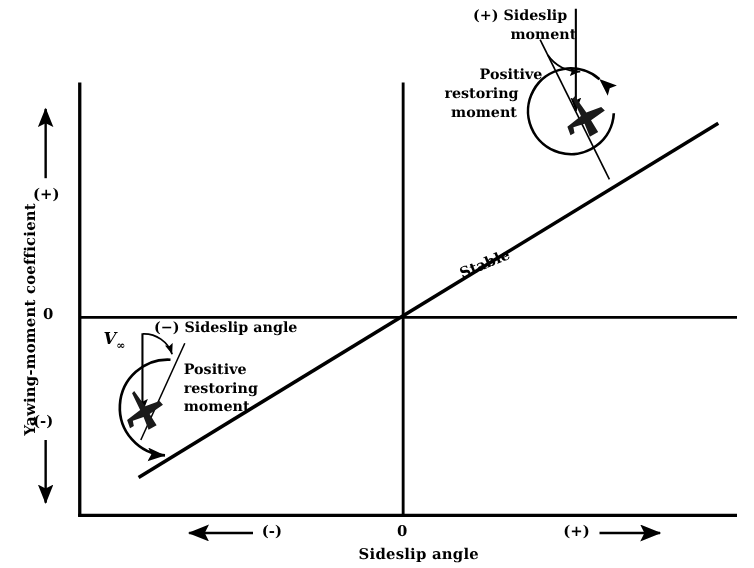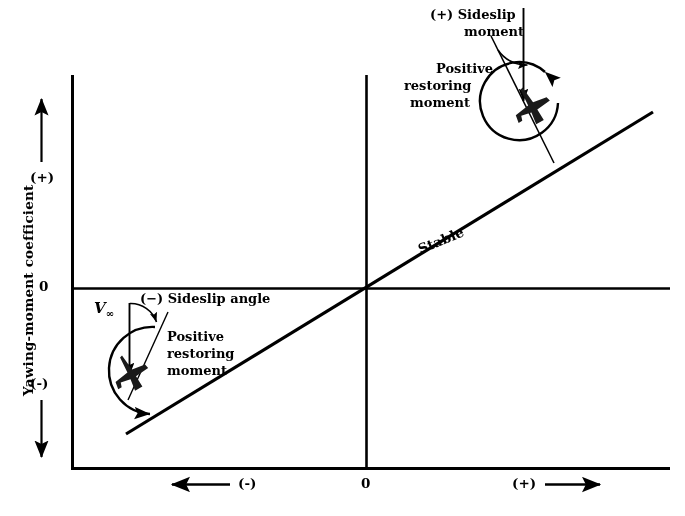--- a/index.html
+++ b/index.html
@@ -150,20 +150,21 @@
   <div class="lbl axis-name" id="ylabel" style="left:21px; top:396px;">Yawing-moment coefficient</div>
 
   <div class="lbl tick" style="left:30px; top:170px;">(+)</div>
   <div class="lbl tick" style="left:39px; top:279px;">0</div>
   <div class="lbl tick" style="left:30px; top:376px;">(-)</div>
 
   <div class="lbl tick" style="left:238px; top:476px;">(-)</div>
   <div class="lbl tick" style="left:361px; top:476px;">0</div>
   <div class="lbl tick" style="left:512px; top:476px;">(+)</div>
 
+  <div class="lbl axis-name" style="left:326px; top:497px;">Sideslip angle</div>
 
   <div class="lbl" id="stable-label" style="left:416px; top:243px;">Stable</div>
 
   <div class="lbl callout" style="left:430px; top:8px;">(+) Sideslip</div>
   <div class="lbl callout" style="left:464px; top:25px;">moment</div>
 
   <div class="lbl callout" style="left:410px; top:62px;margin-left:26px;">Positive</div>
   <div class="lbl callout" style="left:404px; top:79px;">restoring</div>
   <div class="lbl callout" style="left:410px; top:96px;">moment</div>
 

